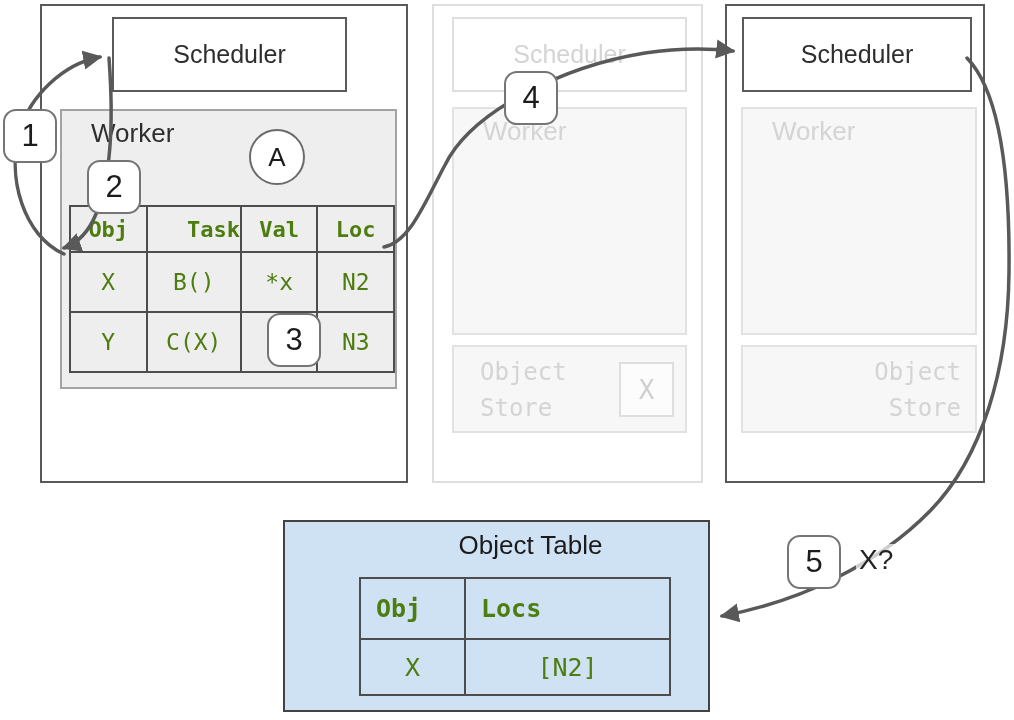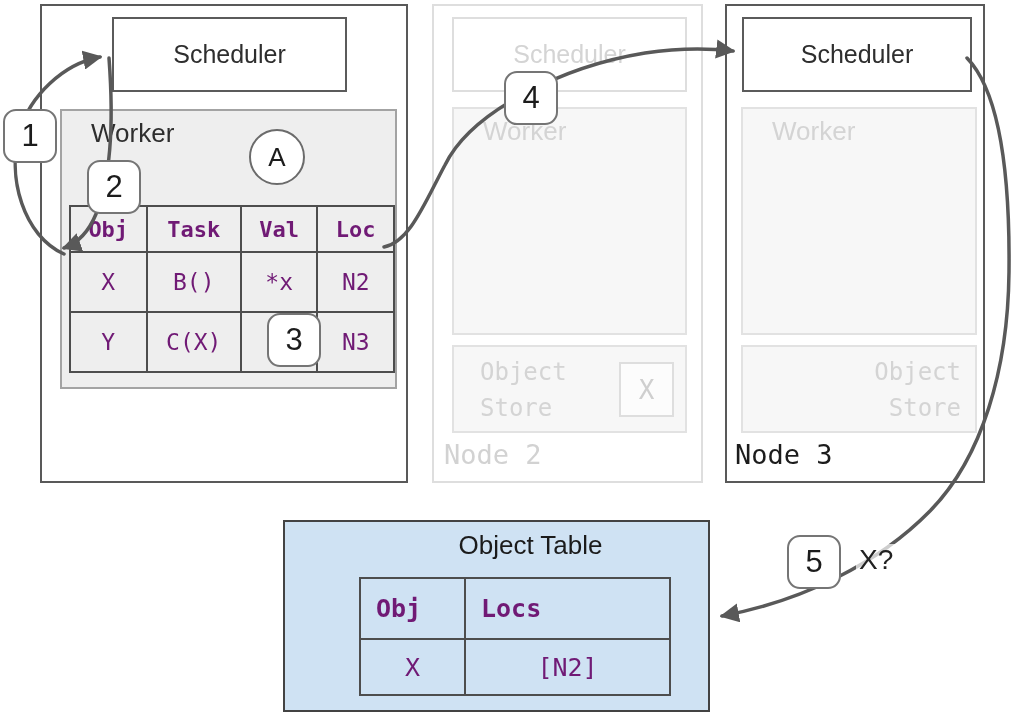--- a/index.html
+++ b/index.html
@@ -25,21 +25,21 @@
   .store-text.right{left:auto;right:14px;text-align:right;}
   .node-label{position:absolute;font-family:"DejaVu Sans Mono",monospace;font-size:27px;color:#1c1c1c;z-index:2;}
   .node-label.inactive{color:#d2d2d2;}
 
   
   .circleA{width:56px;height:56px;border-radius:50%;background:#ffffff;border:2.5px solid #6b6b6b;
            display:flex;align-items:center;justify-content:center;font-size:26px;color:#1c1c1c;z-index:3;}
 
   
   table.dtable{border-collapse:collapse;table-layout:fixed;z-index:2;position:absolute;
-               font-family:"DejaVu Sans Mono",monospace;color:#701a75;}
+               font-family:"DejaVu Sans Mono",monospace;color:#4d7c0f;}
   table.dtable th,table.dtable td{border:2px solid #4d4d4d;text-align:center;padding:0;overflow:hidden;}
   table.task{background:#eeeeee;}
   table.task th{font-size:22px;font-weight:bold;height:44px;}
   table.task td{font-size:23px;font-weight:normal;height:58px;}
   td.bold{font-weight:bold;}
 
   .objtable-box{background:#cfe2f3;border:2.5px solid #434343;z-index:1;}
   .objtable-title{position:absolute;top:8px;left:0;width:100%;text-align:center;font-size:26px;color:#1b1b1b;margin-left:34px;}
   table.objtable{background:transparent;border-color:#434343;}
   table.objtable th{font-size:25px;font-weight:bold;height:59px;text-align:left;padding-left:15px;}
@@ -64,21 +64,21 @@
     </div>
     <div class="abs workerbox" style="left:18px;top:103px;width:337px;height:280px;">
       <span class="worker-label">Worker</span>
       <div class="abs circleA" style="left:187px;top:18px;">
         <span>A</span>
       </div>
       <table class="dtable task" style="left:7px;top:94px;">
         <tbody>
             <tr>
           <th style="width:75px;">Obj</th>
-          <th style="width:93px;">Task</th>
+          <th style="width:93px;text-align:right;">Task</th>
           <th style="width:75px;">Val</th>
           <th style="width:75px;">Loc</th>
         </tr>
         <tr>
           <td>X</td>
           <td>B()</td>
           <td>*x</td>
           <td>N2</td>
         </tr>
         <tr>
@@ -101,37 +101,35 @@
     </div>
     <div class="abs storebox" style="left:18px;top:339px;width:235px;height:88px;">
       <div class="store-text">
         <div>Object</div>
         <div>Store</div>
       </div>
       <div class="abs" style="left:165px;top:15px;width:55px;height:55px;border:2px solid #dedede;background:#fcfcfc;display:flex;align-items:center;justify-content:center;font-size:26px;color:#cfcfcf;">
         <span>X</span>
       </div>
     </div>
-    <span class="node-label inactive" style="left:10px;top:433px;">Node 2</span>
   </div>
 
   <div class="abs node" style="left:725px;top:4px;width:260px;height:479px;">
     <div class="abs sched" style="left:15px;top:11px;width:230px;height:75px;">
       <span>Scheduler</span>
     </div>
     <div class="abs workerbox inactive" style="left:14px;top:101px;width:236px;height:228px;">
       <span class="worker-label inactive">Worker</span>
     </div>
     <div class="abs storebox" style="left:14px;top:339px;width:236px;height:88px;">
       <div class="store-text right">
         <div>Object</div>
         <div>Store</div>
       </div>
     </div>
-    <span class="node-label" style="left:8px;top:433px;">Node 3</span>
   </div>
 
   <div class="abs objtable-box" style="left:283px;top:520px;width:427px;height:192px;">
     <div class="objtable-title">Object Table</div>
     <table class="dtable objtable" style="left:74px;top:55px;">
       <tbody>
           <tr>
         <th style="width:88px;">Obj</th>
         <th style="width:188px;">Locs</th>
       </tr>

